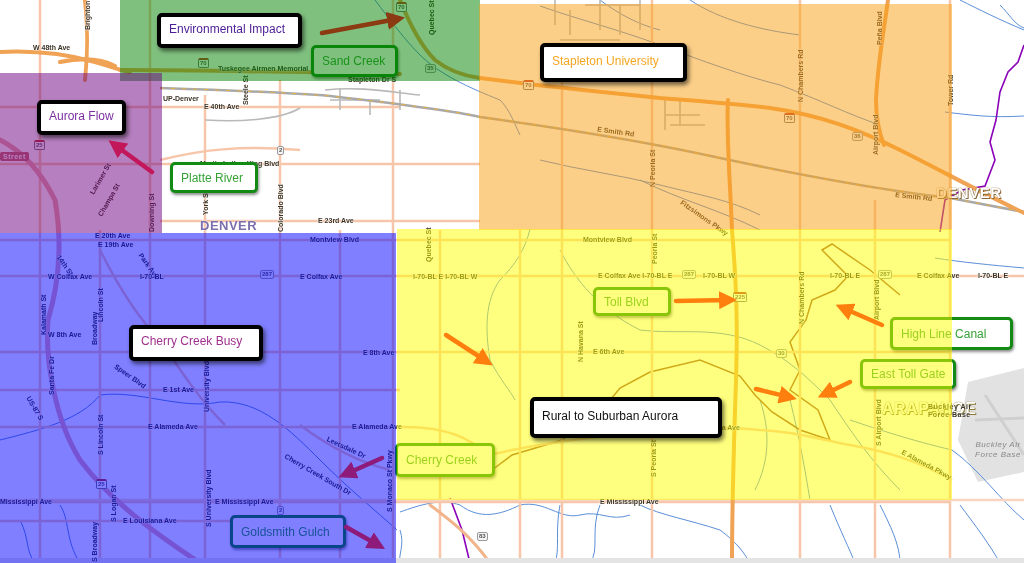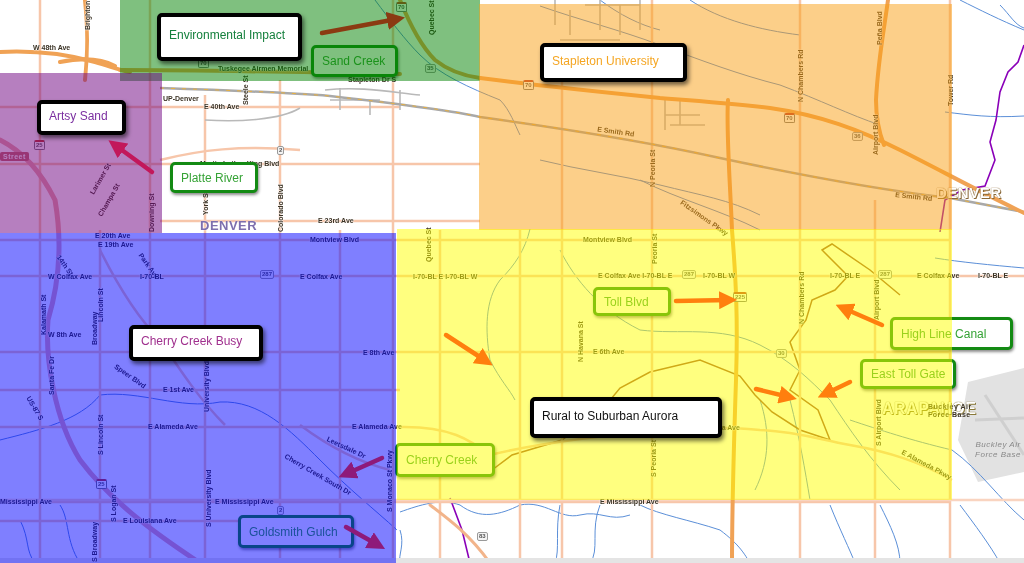--- a/index.html
+++ b/index.html
@@ -216,38 +216,38 @@
     </div>
   <div class="feature" style="left:890px;top:317px;width:123px;height:33px">
       <span>High Line Canal</span>
     </div>
   <div class="feature" style="left:860px;top:359px;width:96px;height:30px">
       <span>East Toll Gate</span>
     </div>
   <div class="feature" style="left:395px;top:443px;width:100px;height:34px">
       <span>Cherry Creek</span>
     </div>
-  <div class="feature" style="left:238px;top:515px;width:116px;height:33px">
+  <div class="feature" style="left:230px;top:515px;width:116px;height:33px">
       <span>Goldsmith Gulch</span>
     </div>
 
   <div class="overlay" style="left:120px;top:0;width:360px;height:81px;background:rgba(0,130,0,0.5)"></div>
   <div class="overlay" style="left:0;top:73px;width:162px;height:160px;background:rgba(110,0,128,0.5)"></div>
   <div class="overlay" style="left:479px;top:4px;width:473px;height:226px;background:rgba(250,160,20,0.5)"></div>
   <div class="overlay" style="left:0;top:233px;width:396px;height:330px;background:rgba(0,0,255,0.5)"></div>
   <div class="overlay" style="left:397px;top:229px;width:555px;height:271px;background:rgba(255,255,0,0.5)"></div>
 
-  <div class="title" style="left:157px;top:13px;width:145px;height:48px;color:#15803d">
+  <div class="title" style="left:157px;top:13px;width:145px;height:35px;color:#4c1d95">
       <span>Environmental Impact</span>
     </div>
   <div class="title" style="left:540px;top:43px;width:147px;height:39px;color:#f5a623">
       <span>Stapleton University</span>
     </div>
   <div class="title" style="left:37px;top:100px;width:89px;height:35px;color:#7b2fa0">
-      <span>Artsy Sand</span>
+      <span>Aurora Flow</span>
     </div>
   <div class="title" style="left:129px;top:325px;width:134px;height:36px;color:#a0308e">
       <span>Cherry Creek Busy</span>
     </div>
   <div class="title" style="left:530px;top:397px;width:192px;height:41px;color:#111111">
       <span>Rural to Suburban Aurora</span>
     </div>
 
   <svg id="arrows" class="layer" width="1024" height="563" viewBox="0 0 1024 563">
     <defs>

